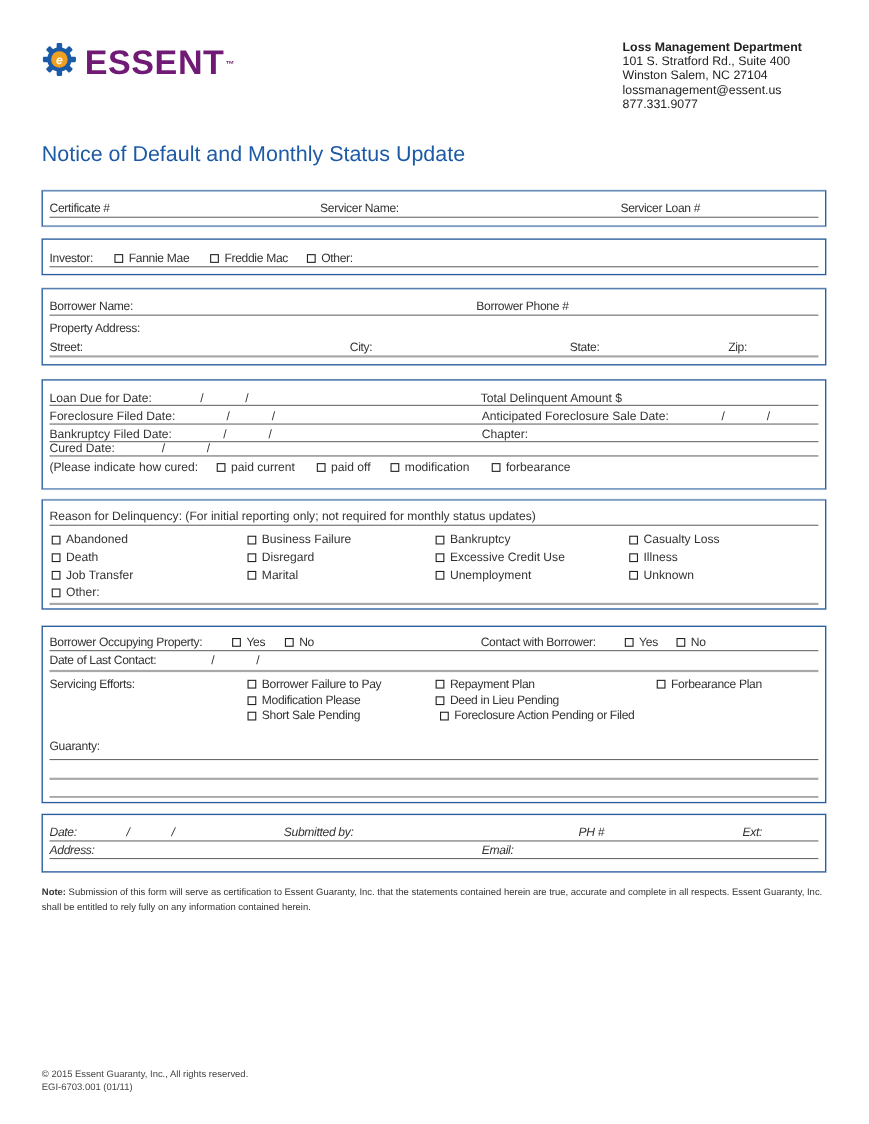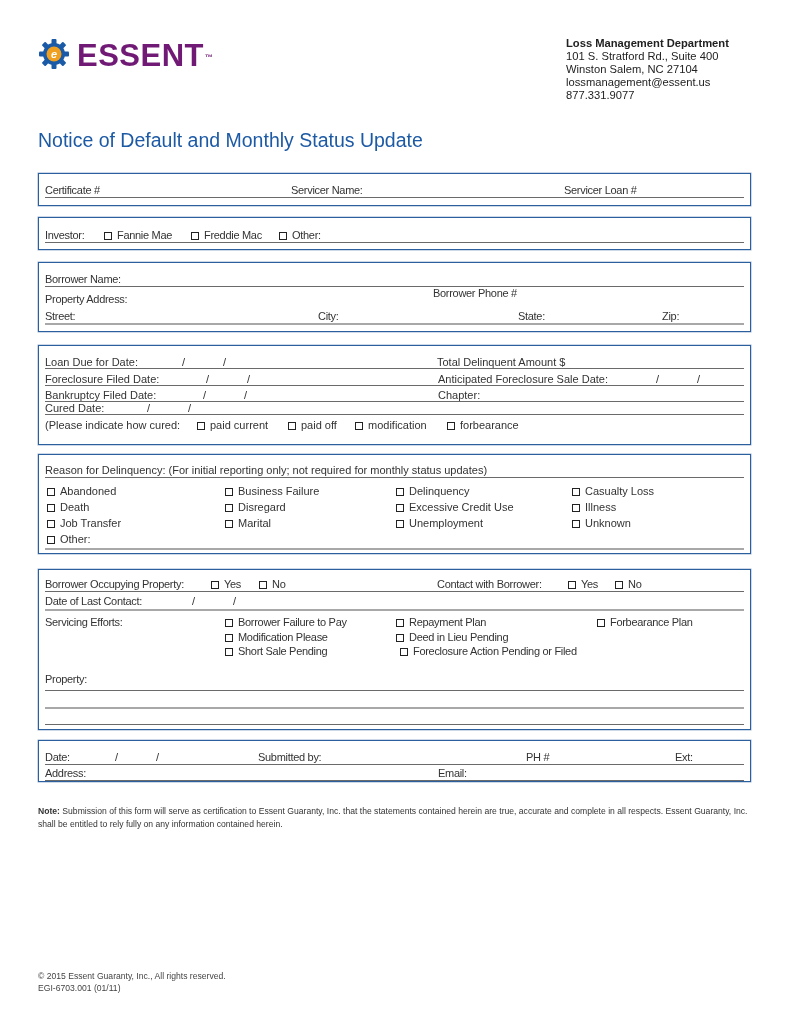--- a/index.html
+++ b/index.html
@@ -66,21 +66,21 @@
 <div class="box" style="top:217px;height:33px;">
   <span class="t narrow" style="left:6px;top:11px;">Investor:</span>
   <span class="t narrow" style="left:65px;top:11px;"><span class="cb"></span><span>Fannie Mae</span></span>
   <span class="t narrow" style="left:152px;top:11px;"><span class="cb"></span><span>Freddie Mac</span></span>
   <span class="t narrow" style="left:240px;top:11px;"><span class="cb"></span><span>Other:</span></span>
   <div class="line" style="top:24px;"></div>
 </div>
 
 <div class="box" style="top:262px;height:70px;">
   <span class="t narrow" style="left:6px;top:10px;">Borrower Name:</span>
-  <span class="t narrow" style="left:394px;top:24px;">Borrower Phone #</span>
+  <span class="t narrow" style="left:394px;top:10px;">Borrower Phone #</span>
   <div class="line" style="top:23px;"></div>
   <span class="t narrow" style="left:6px;top:30px;">Property Address:</span>
   <span class="t narrow" style="left:6px;top:47px;">Street:</span>
   <span class="t narrow" style="left:279px;top:47px;">City:</span>
   <span class="t narrow" style="left:479px;top:47px;">State:</span>
   <span class="t narrow" style="left:575px;top:47px;margin-left:48px;">Zip:</span>
   <div class="line light" style="top:60px;"></div>
 </div>
 
 <div class="box" style="top:345px;height:100px;">
@@ -122,21 +122,21 @@
 
   <span class="t" style="left:8px;top:30px;"><span class="cb"></span><span>Abandoned</span></span>
   <span class="t" style="left:8px;top:46px;"><span class="cb"></span><span>Death</span></span>
   <span class="t" style="left:8px;top:62px;"><span class="cb"></span><span>Job Transfer</span></span>
   <span class="t" style="left:8px;top:78px;"><span class="cb"></span><span>Other:</span></span>
 
   <span class="t" style="left:186px;top:30px;"><span class="cb"></span><span>Business Failure</span></span>
   <span class="t" style="left:186px;top:46px;"><span class="cb"></span><span>Disregard</span></span>
   <span class="t" style="left:186px;top:62px;"><span class="cb"></span><span>Marital</span></span>
 
-  <span class="t" style="left:357px;top:30px;"><span class="cb"></span><span>Delinquency</span></span>
+  <span class="t" style="left:357px;top:30px;"><span class="cb"></span><span>Bankruptcy</span></span>
   <span class="t" style="left:357px;top:46px;"><span class="cb"></span><span>Excessive Credit Use</span></span>
   <span class="t" style="left:357px;top:62px;"><span class="cb"></span><span>Unemployment</span></span>
 
   <span class="t" style="left:533px;top:30px;"><span class="cb"></span><span>Casualty Loss</span></span>
   <span class="t" style="left:533px;top:46px;"><span class="cb"></span><span>Illness</span></span>
   <span class="t" style="left:533px;top:62px;"><span class="cb"></span><span>Unknown</span></span>
 
   <div class="line light" style="top:93px;"></div>
 </div>
 
@@ -156,27 +156,27 @@
 
   <span class="t narrow" style="left:6px;top:46px;">Servicing Efforts:</span>
   <span class="t narrow" style="left:186px;top:46px;"><span class="cb"></span><span>Borrower Failure to Pay</span></span>
   <span class="t narrow" style="left:186px;top:61px;"><span class="cb"></span><span>Modification Please</span></span>
   <span class="t narrow" style="left:186px;top:75px;"><span class="cb"></span><span>Short Sale Pending</span></span>
   <span class="t narrow" style="left:357px;top:46px;"><span class="cb"></span><span>Repayment Plan</span></span>
   <span class="t narrow" style="left:357px;top:61px;"><span class="cb"></span><span>Deed in Lieu Pending</span></span>
   <span class="t narrow" style="left:361px;top:75px;"><span class="cb"></span><span>Foreclosure Action Pending or Filed</span></span>
   <span class="t narrow" style="left:558px;top:46px;"><span class="cb"></span><span>Forbearance Plan</span></span>
 
-  <span class="t narrow" style="left:6px;top:103px;">Property:</span>
+  <span class="t narrow" style="left:6px;top:103px;">Guaranty:</span>
   <div class="line" style="top:120px;"></div>
   <div class="line light" style="top:137px;"></div>
   <div class="line" style="top:154px;"></div>
 </div>
 
-<div class="box" style="top:740px;height:42px;">
+<div class="box" style="top:740px;height:53px;font-style:italic;">
   <span class="t narrow" style="left:6px;top:10px;">Date:</span>
   <span class="t" style="left:76px;top:10px;">/</span>
   <span class="t" style="left:117px;top:10px;">/</span>
   <span class="t narrow" style="left:219px;top:10px;">Submitted by:</span>
   <span class="t narrow" style="left:487px;top:10px;">PH #</span>
   <span class="t narrow" style="left:636px;top:10px;">Ext:</span>
   <div class="line" style="top:23px;"></div>
   <span class="t narrow" style="left:6px;top:26px;">Address:</span>
   <span class="t narrow" style="left:399px;top:26px;">Email:</span>
   <div class="line" style="top:39px;"></div>

